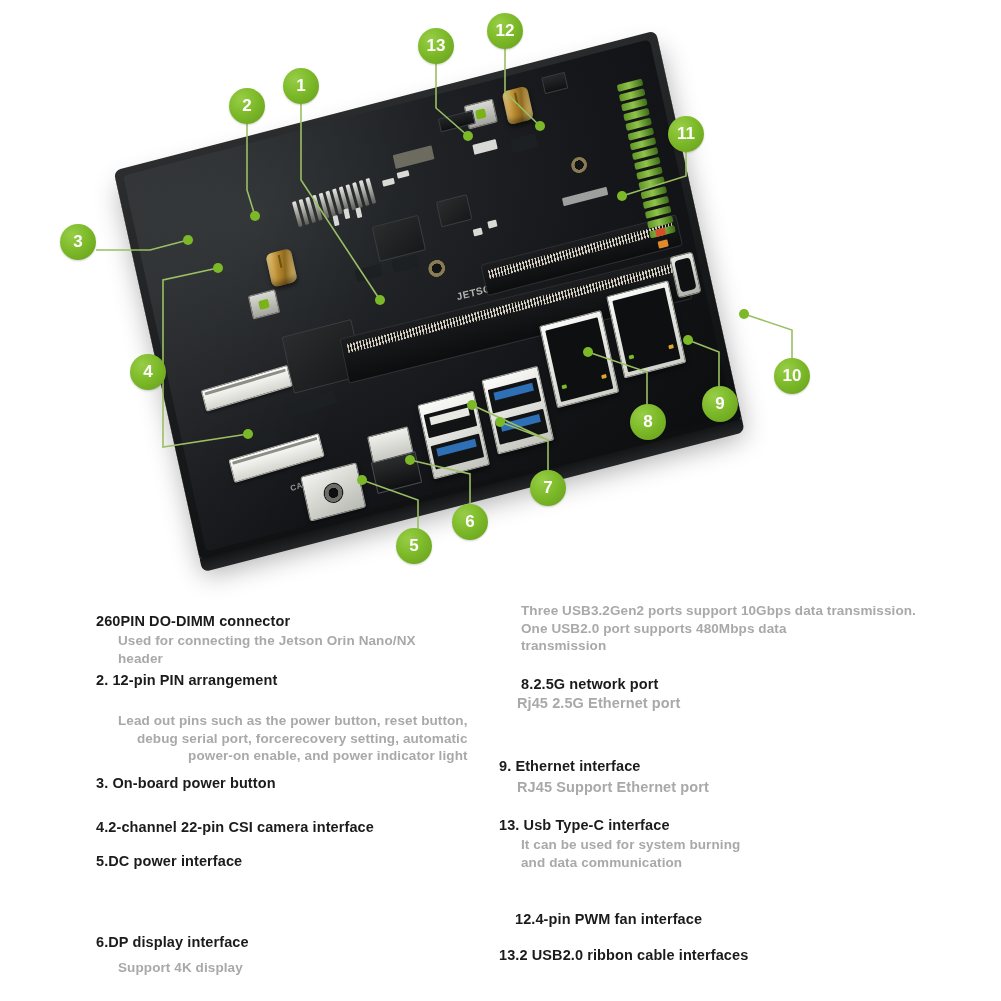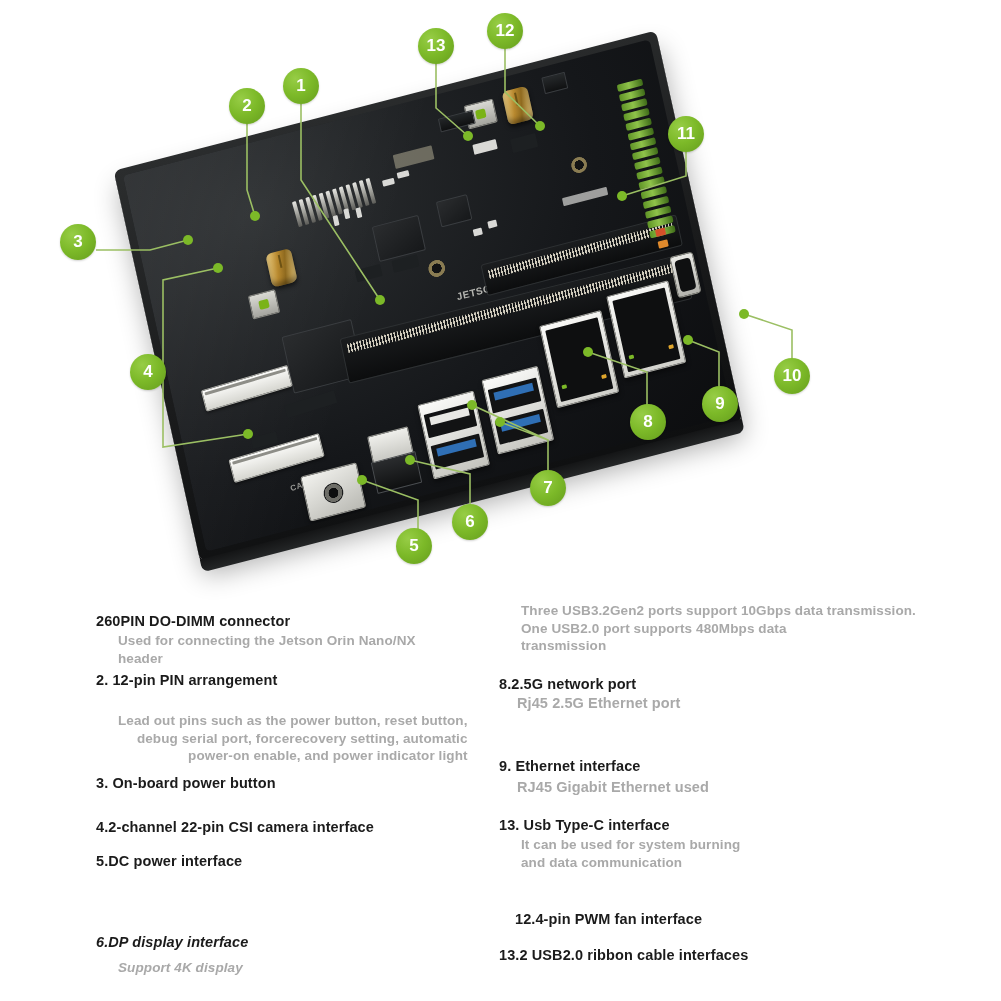--- a/index.html
+++ b/index.html
@@ -366,39 +366,39 @@
       </div>
       <div class="entry" style="top:188px;left:0;">
         <div class="h">3. On-board power button</div>
       </div>
       <div class="entry" style="top:232px;left:0;">
         <div class="h">4.2-channel 22-pin CSI camera interface</div>
       </div>
       <div class="entry" style="top:266px;left:0;">
         <div class="h">5.DC power interface</div>
       </div>
-      <div class="entry" style="top:347px;left:0;font-style:italic;">
+      <div class="entry" style="top:347px;left:0;">
         <div class="h">6.DP display interface</div>
         <div class="d indent" style="margin-top:8px;">Support 4K display</div>
       </div>
     </div>
 
     <div class="col col-right">
       <div class="entry" style="top:14px;left:0;">
         <div class="d indent">Three USB3.2Gen2 ports support 10Gbps data transmission.
 One USB2.0 port supports 480Mbps data
 transmission</div>
       </div>
-      <div class="entry" style="top:89px;left:0;">
+      <div class="entry" style="top:89px;left:0;text-align:center;">
         <div class="h">8.2.5G network port</div>
         <div class="d indent-sm" style="font-size:14.5px;">Rj45 2.5G Ethernet port</div>
       </div>
       <div class="entry" style="top:151px;left:0;margin-top:20px;">
         <div class="h">9. Ethernet interface</div>
-        <div class="d indent-sm" style="font-size:14.5px;margin-top:4px;">RJ45 Gigabit Ethernet used</div>
+        <div class="d indent-sm" style="font-size:14.5px;margin-top:4px;">RJ45 Support Ethernet port</div>
       </div>
       <div class="entry" style="top:230px;left:0;">
         <div class="h">13. Usb Type-C interface</div>
         <div class="d indent">It can be used for system burning
 and data communication</div>
       </div>
       <div class="entry" style="top:324px;left:16px;">
         <div class="h">12.4-pin PWM fan interface</div>
       </div>
       <div class="entry" style="top:360px;left:0;">

